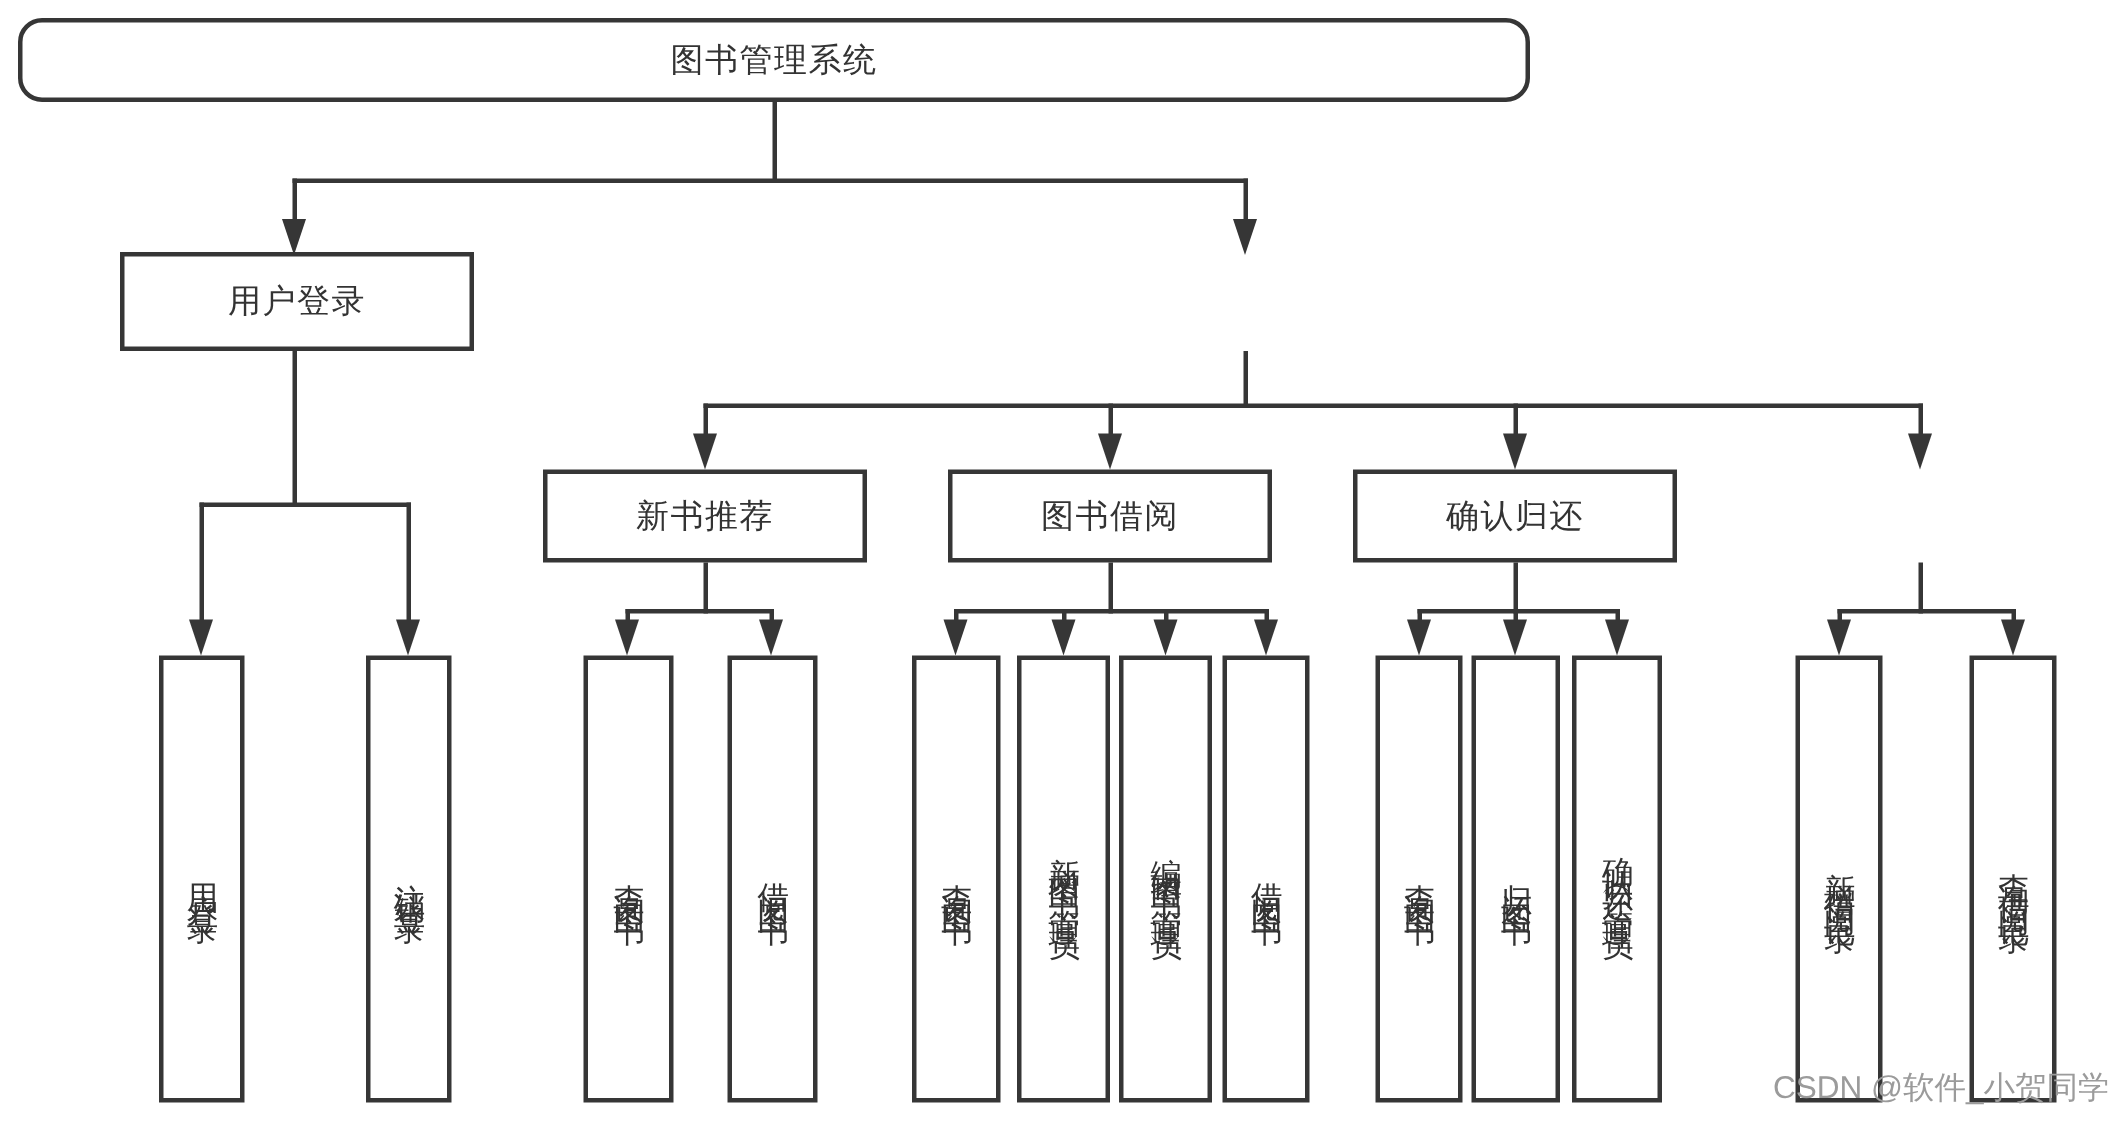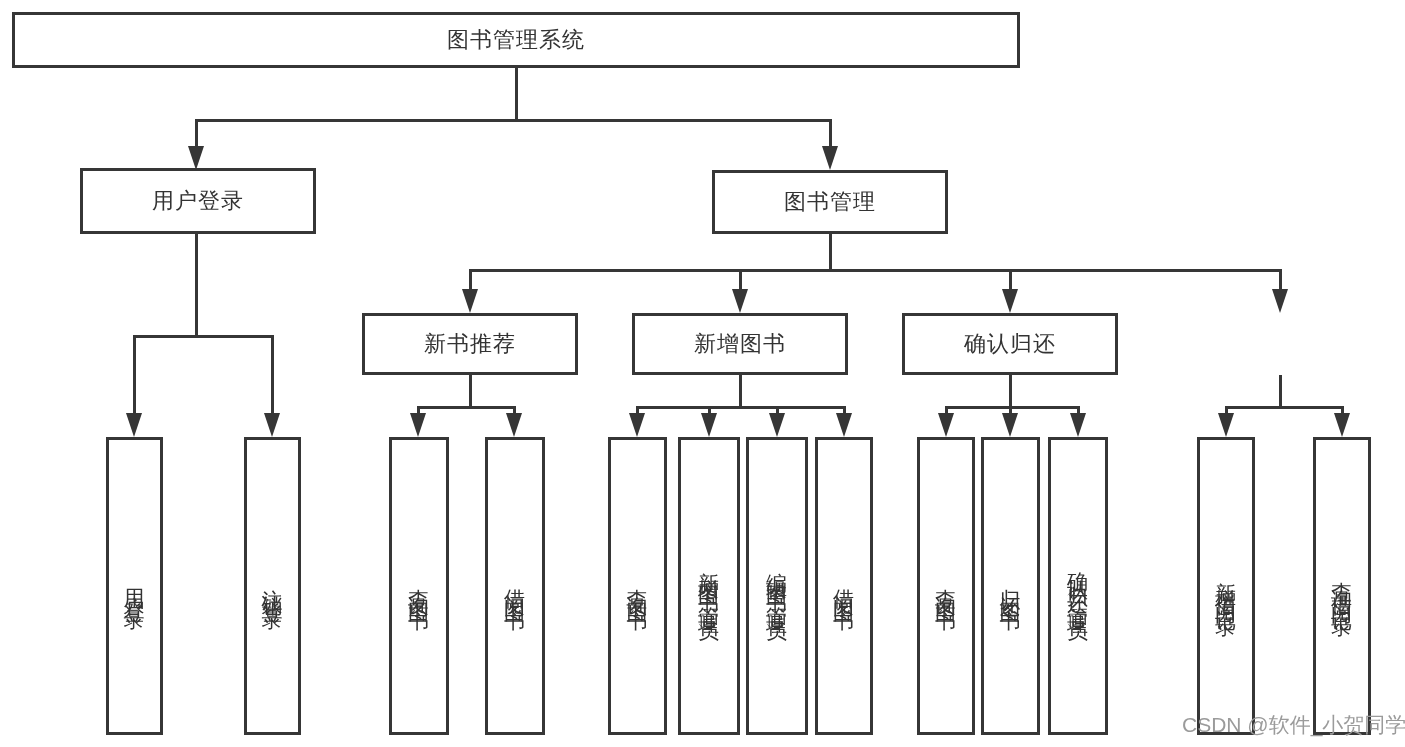--- a/index.html
+++ b/index.html
@@ -29,27 +29,26 @@
   .watermark {
     position:absolute; left:1182px; top:711px; width:218px;
     font-size:21px; color:#9b9b9b; white-space:nowrap; z-index:5;
   }
 </style>
 </head>
 <body>
 
 <div class="stage">
 
-  <div class="box" style="left:12px; top:12px; width:1008px; height:56px;">图书管理系统</div>
+  <div class="box" style="left:12px; top:12px; width:1008px; height:56px;border-radius:16px;">图书管理系统</div>
 
   <div class="box" style="left:80px; top:168px; width:236px; height:66px;">用户登录</div>
-  <div class="box" style="left:712px; top:170px; width:236px; height:64px;">图书管理</div>
 
   <div class="box" style="left:362px; top:313px; width:216px; height:62px;">新书推荐</div>
-  <div class="box" style="left:632px; top:313px; width:216px; height:62px;">新增图书</div>
+  <div class="box" style="left:632px; top:313px; width:216px; height:62px;">图书借阅</div>
   <div class="box" style="left:902px; top:313px; width:216px; height:62px;">确认归还</div>
 
   <div class="box vbox" style="left:106px; top:437px; width:57px; height:298px;">用户登录</div>
   <div class="box vbox" style="left:244px; top:437px; width:57px; height:298px;">注销登录</div>
 
   <div class="box vbox" style="left:389px; top:437px; width:60px; height:298px;">查询图书</div>
   <div class="box vbox" style="left:485px; top:437px; width:60px; height:298px;">借阅图书</div>
 
   <div class="box vbox" style="left:608px; top:437px; width:59px; height:298px;">查询图书</div>
   <div class="box vbox" style="left:678px; top:437px; width:62px; height:298px;">新增图书（管理员）</div>

